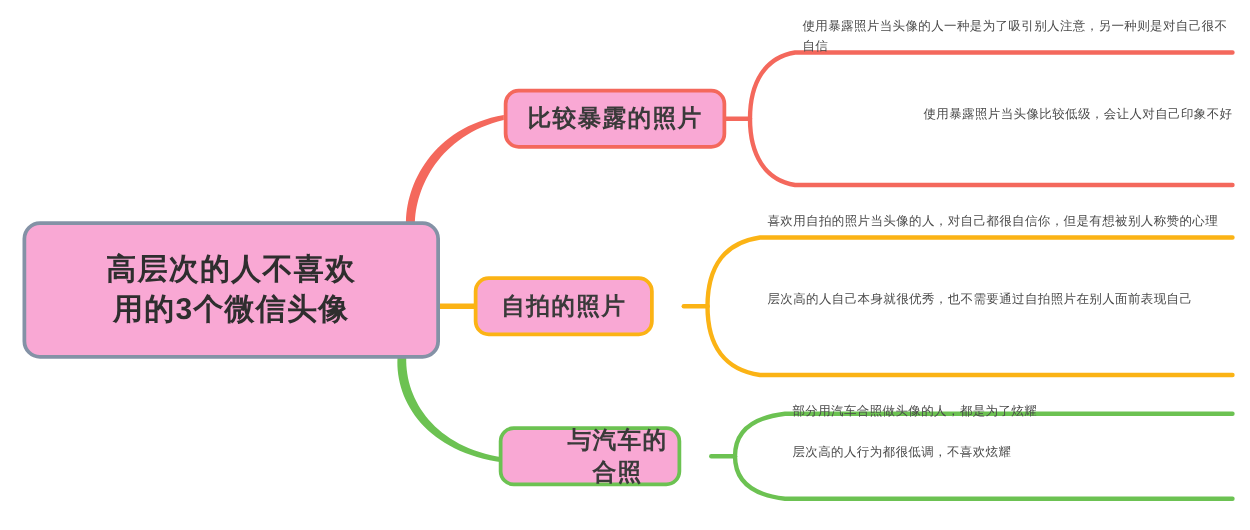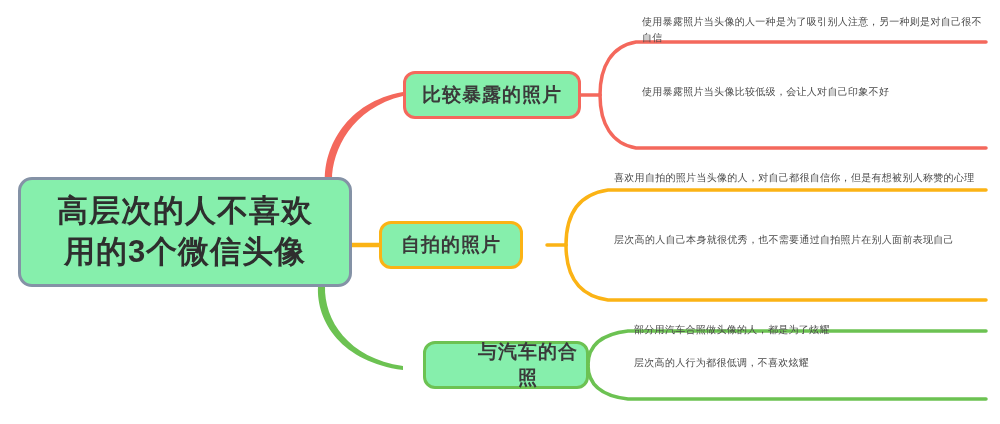--- a/index.html
+++ b/index.html
@@ -8,67 +8,67 @@
     background:#ffffff;
     font-family:"Liberation Sans","DejaVu Sans",sans-serif;
     overflow:hidden;
   }
   #mindmap{position:relative;width:1000px;height:424px;}
   #edges{position:absolute;left:0;top:0;width:1000px;height:424px;}
 
   .node{
     position:absolute;
     box-sizing:border-box;
-    background:#86efac;
+    background:#f9a8d4;
     display:flex;align-items:center;justify-content:center;
     text-align:center;
     color:#3c3c3c;
     z-index:3;
   }
 
   
   #root-node{
     left:18px;top:177px;width:334px;height:110px;
     border:3px solid #8492A6;
     border-radius:14px;
-    font-size:31px;
+    font-size:24px;
     font-weight:bold;
     line-height:1.32;
     letter-spacing:1px;
     color:#2e2e2e;
   }
   #root-node .root-line{display:block;}
 
   
   .branch-node{
     border-width:3px;border-style:solid;
     border-radius:12px;
     font-size:19px;
     font-weight:bold;
     letter-spacing:1px;
     color:#3a3a3a;
     height:48px;
   }
   #branch-node-0{left:403px;top:71px;width:178px;border-color:#F4685C;}
   #branch-node-1{left:379px;top:221px;width:144px;border-color:#FBB315;}
-  #branch-node-2{left:423px;top:341px;width:166px;border-color:#6CC252;padding-left:44px;}
+  #branch-node-2{left:399px;top:341px;width:146px;border-color:#6CC252;padding-left:44px;}
 
   
   .leaf{
     position:absolute;
     box-sizing:border-box;
     z-index:3;
     font-size:10px;
     line-height:1.62;
     color:#4a4a4a;
     letter-spacing:0.3px;
     padding-left:6px;
   }
   #leaf-0-0{left:636px;top:14px;width:350px;}
-  #leaf-0-1{left:636px;top:84px;width:350px;}
+  #leaf-0-1{left:636px;top:84px;width:350px;text-align:right;}
   #leaf-1-0{left:608px;top:170px;width:378px;}
   #leaf-1-1{left:608px;top:232px;width:378px;}
   #leaf-2-0{left:628px;top:322px;width:358px;}
   #leaf-2-1{left:628px;top:356px;width:358px;font-family:Liberation Mono, monospace;}
 </style>
 </head>
 <body>
 
 <div id="mindmap">
 

